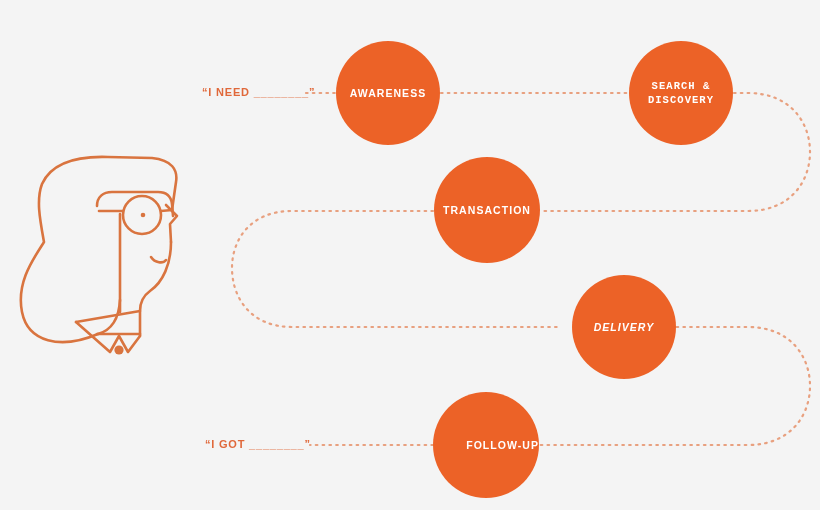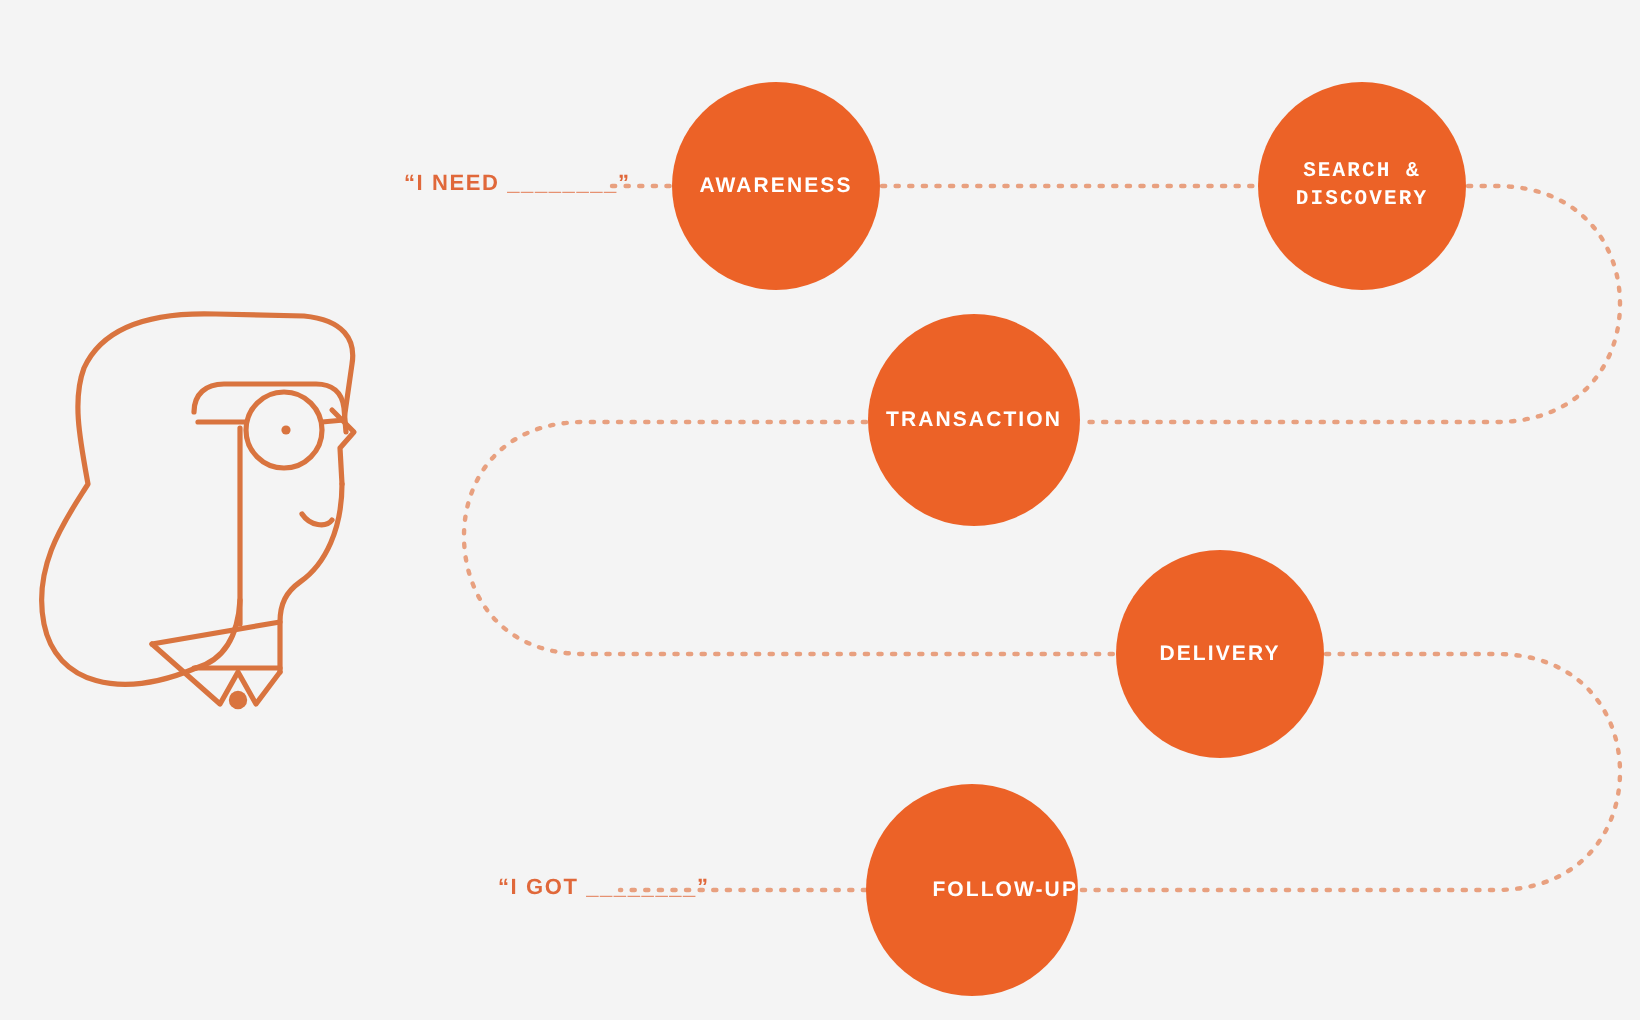--- a/index.html
+++ b/index.html
@@ -116,25 +116,25 @@
 
   <div class="node-circle" style="left:629px; top:41px; width:104px; height:104px;font-family:Liberation Mono, monospace;">
     <span class="node-label">SEARCH &amp;
 DISCOVERY</span>
   </div>
 
   <div class="node-circle" style="left:434px; top:157px; width:106px; height:106px;">
     <span class="node-label">TRANSACTION</span>
   </div>
 
-  <div class="node-circle" style="left:558px; top:275px; width:104px; height:104px;">
+  <div class="node-circle" style="left:572px; top:275px; width:104px; height:104px;font-style:italic;">
     <span class="node-label">DELIVERY</span>
   </div>
 
   <div class="node-circle" style="left:433px; top:392px; width:106px; height:106px;justify-content:flex-end;">
     <span class="node-label">FOLLOW-UP</span>
   </div>
 
   <div class="quote-label" style="left:202px; top:86px;">“I NEED ________”</div>
 
-  <div class="quote-label" style="left:205px; top:438px;margin-left:44px;">“I GOT ________”</div>
+  <div class="quote-label" style="left:205px; top:438px;">“I GOT ________”</div>
 
 </div>
 
 </body></html>

